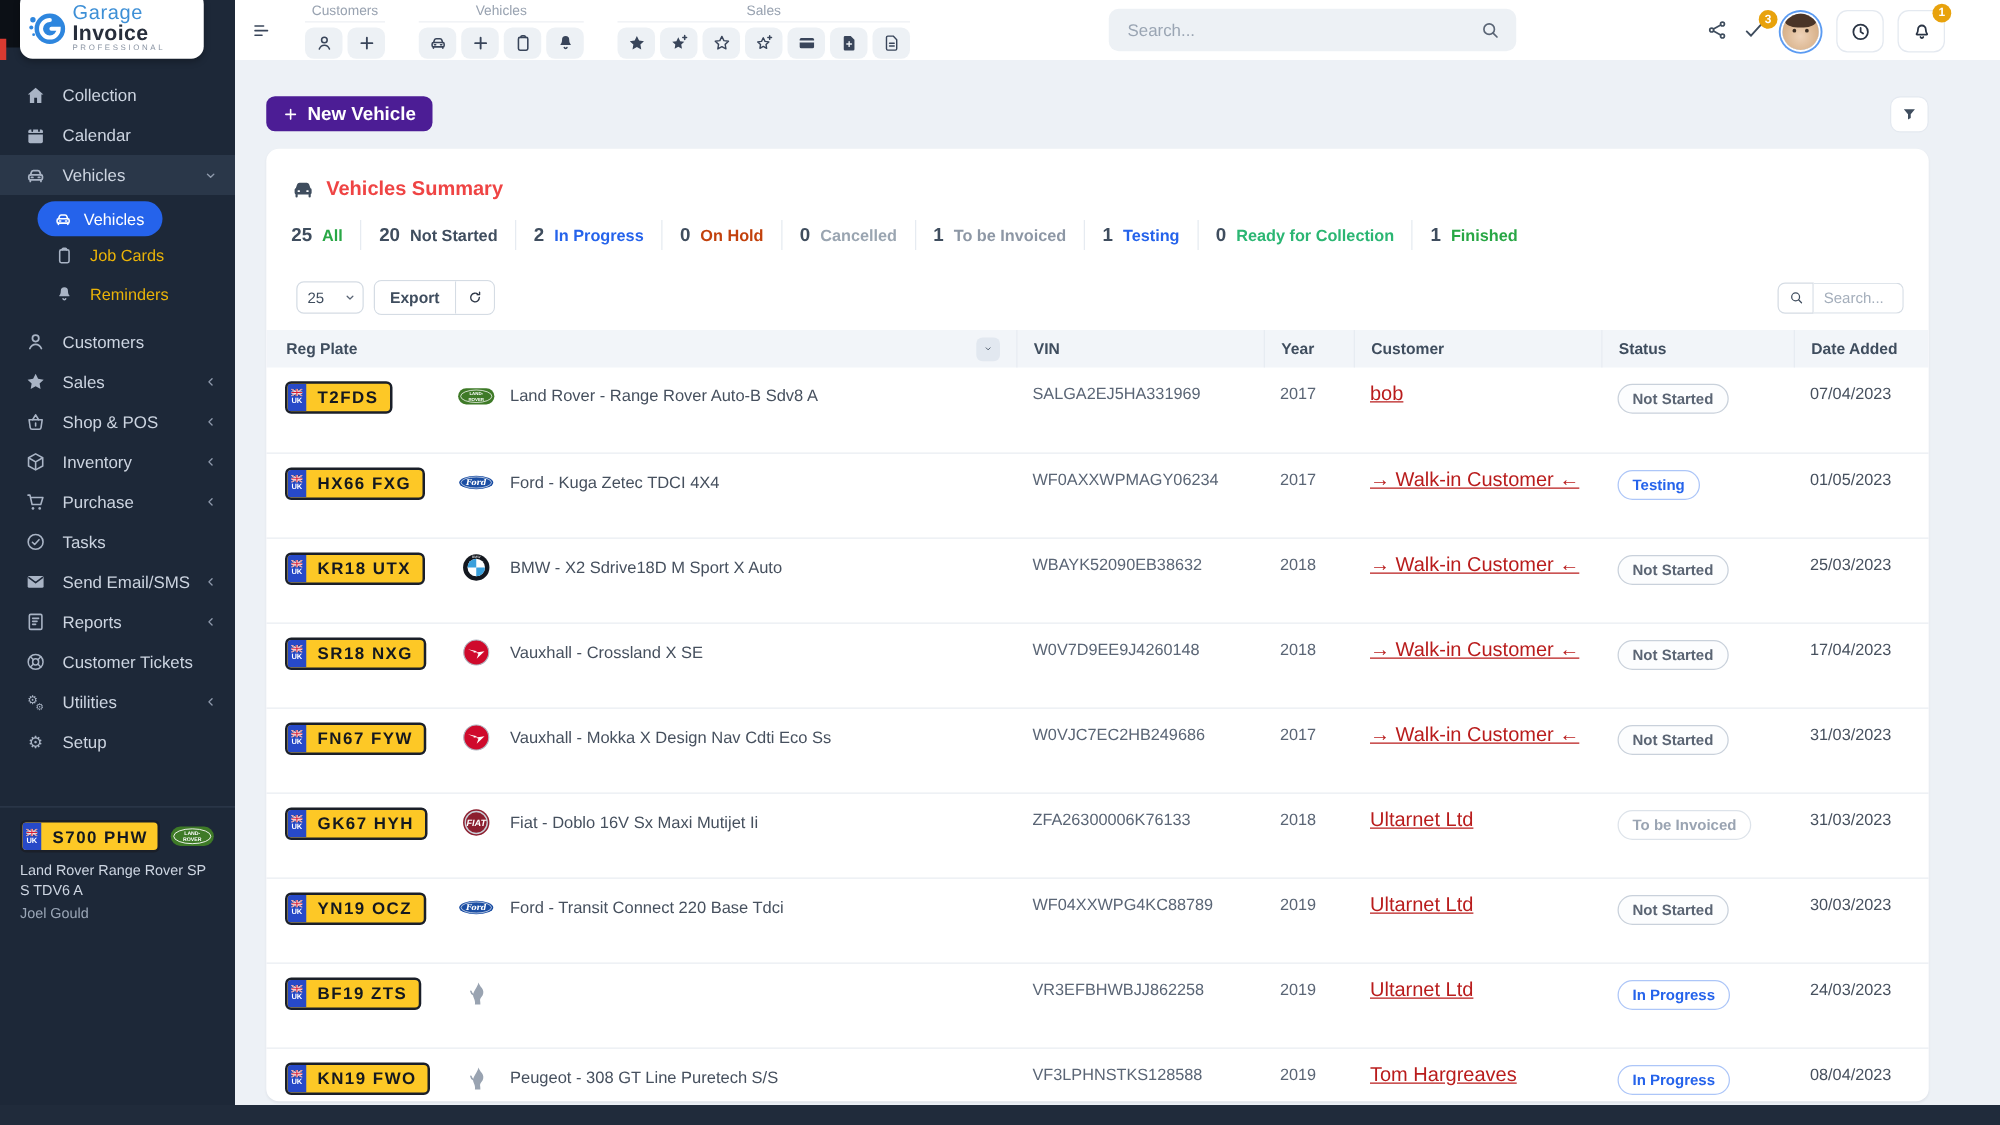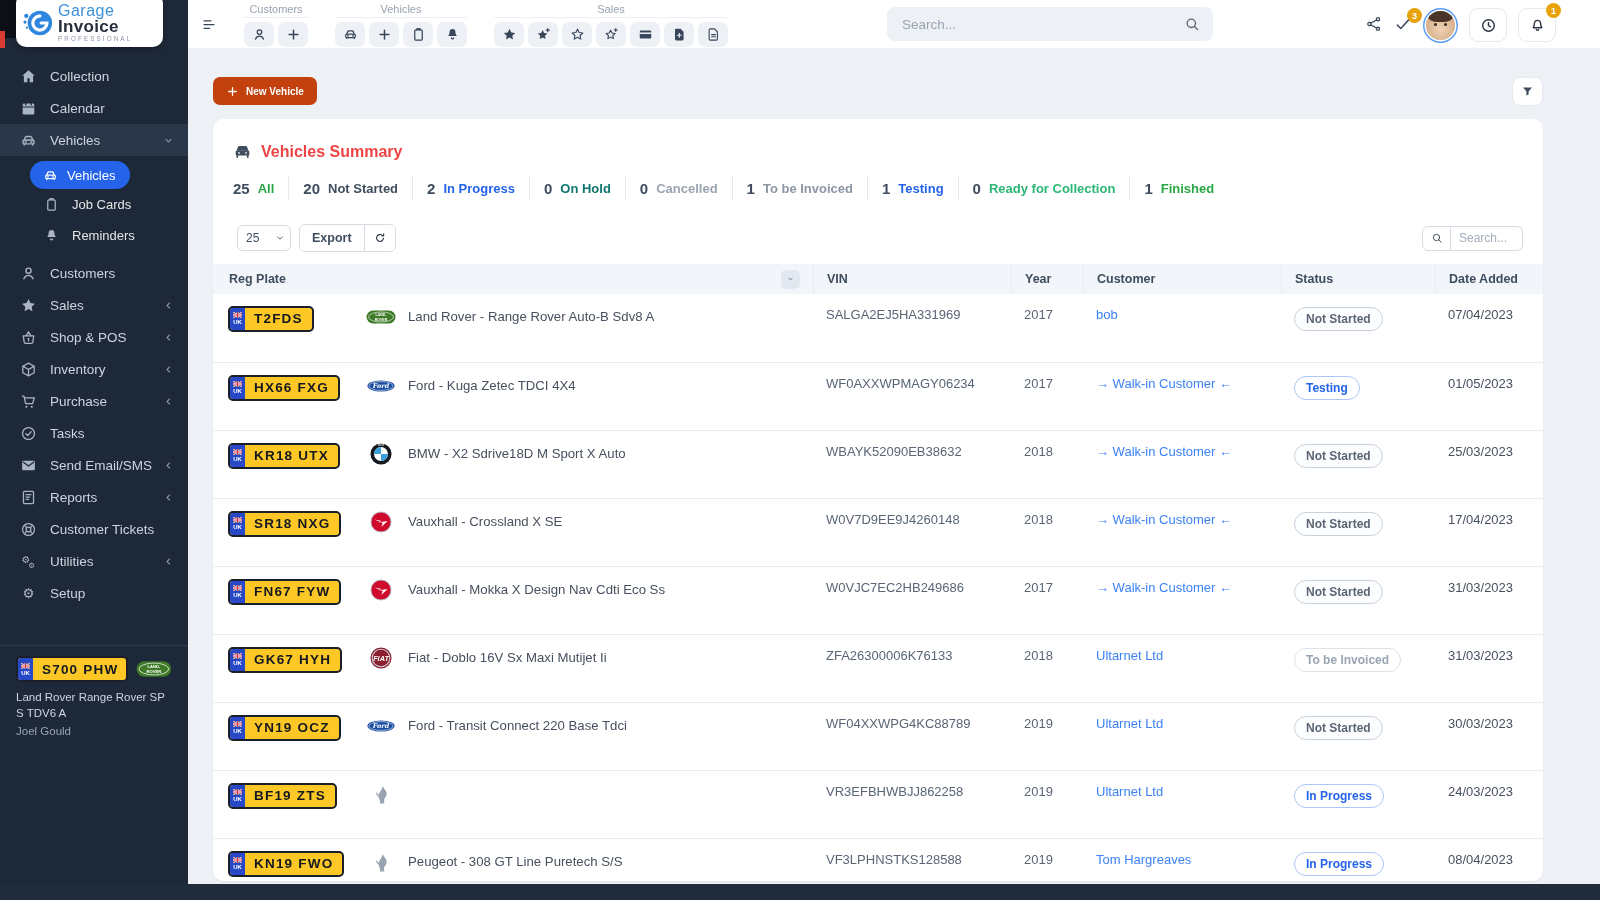--- a/index.html
+++ b/index.html
@@ -24,21 +24,21 @@
   .side-item{display:flex;align-items:center;height:32px;padding:0 14px 0 20px;
     font-size:13.5px;color:#ccd4e0;cursor:pointer;}
   .side-item.active-parent{background:#2a3749;}
   .side-ic{width:17px;height:17px;margin-right:13px;color:#a9b4c5;flex:none;}
   .side-label{white-space:nowrap;}
   .chev{margin-left:auto;width:11px;height:11px;color:#8e99ab;}
   .side-sub{padding:5px 0 6px 30px;}
   .sub-pill{display:inline-flex;align-items:center;height:28px;background:#2563eb;color:#fff;
     border-radius:14px;padding:0 15px 0 13px;font-size:13px;gap:9px;cursor:pointer;}
   .sub-pill .side-ic{width:15px;height:15px;margin-right:0;color:#fff;}
-  .sub-item{display:flex;align-items:center;height:31px;padding-left:14px;color:#e5e5e5;
+  .sub-item{display:flex;align-items:center;height:31px;padding-left:14px;color:#eab308;
     font-size:13px;gap:13px;cursor:pointer;}
   .sub-item .side-ic{width:15px;height:15px;margin-right:0;}
   .side-bottom{position:absolute;left:0;right:0;top:645px;padding:10px 16px 0 16px;border-top:1px solid #2e3a4c;}
   .side-bottom-row{display:flex;align-items:center;gap:8px;}
   .side-veh{font-size:11.5px;color:#cdd5e1;line-height:1.35;margin-top:8px;width:150px;}
   .side-owner{font-size:11.5px;color:#9aa6b6;margin-top:4px;}
   .brand-logo{display:inline-flex;align-items:center;justify-content:center;}
 
   
   .topbar{position:fixed;left:188px;right:0;top:0;height:48px;background:#fff;z-index:4;
@@ -72,22 +72,22 @@
   .avatar::after{content:"";position:absolute;top:12px;left:8px;width:3px;height:3px;border-radius:50%;
     background:#3a2d23;box-shadow:10px 0 0 #3a2d23;}
   .icon-card{position:relative;width:38px;height:34px;background:#fff;border:1px solid #e4e9f0;
     border-radius:9px;display:flex;align-items:center;justify-content:center;color:#2b3545;cursor:pointer;}
   .icon-card .ic{width:17px;height:17px;}
   .icon-card .nbadge{top:-6px;right:-6px;}
 
   
   .main{margin-left:188px;padding-top:48px;}
   .actions-row{display:flex;justify-content:space-between;align-items:flex-start;padding:29px 57px 0 25px;}
-  .btn-new{background:#c2410c;color:#fff;border:none;border-radius:7px;height:28px;padding:0 13px;
-    font-size:10px;font-weight:600;display:flex;align-items:center;gap:7px;cursor:pointer;
+  .btn-new{background:#4c1d95;color:#fff;border:none;border-radius:7px;height:28px;padding:0 13px;
+    font-size:15px;font-weight:600;display:flex;align-items:center;gap:7px;cursor:pointer;
     font-family:"Liberation Sans",sans-serif;}
   .btn-new .ic{width:13px;height:13px;}
   .btn-filter{width:31px;height:29px;background:#fff;border:1px solid #e4e9f0;border-radius:8px;
     color:#3f4d5e;display:flex;align-items:center;justify-content:center;cursor:pointer;}
   .btn-filter .ic{width:13px;height:13px;}
   .card{margin:13px 57px 0 25px;background:#fff;border-radius:10px;height:762px;overflow:hidden;
     box-shadow:0 1px 2px rgba(16,24,40,.06);}
   .card-head{display:flex;align-items:center;gap:9px;padding:23px 20px 0 20px;}
   .card-head .ic{width:19px;height:19px;color:#3f4d5e;}
   .card-title{font-size:16px;font-weight:700;color:#ef4444;}
@@ -132,21 +132,21 @@
   .plate{display:inline-flex;align-items:stretch;border:2px solid #1a1f29;border-radius:5px;overflow:hidden;
     height:26px;background:#fdc826;}
   .plate-tab{width:15px;background:#2749c8;display:flex;flex-direction:column;align-items:center;
     justify-content:center;gap:1px;flex:none;}
   .plate-tab svg{width:9px;height:6px;display:block;}
   .plate-uk{font-size:6px;font-weight:700;color:#fff;line-height:1;}
   .plate-num{display:flex;align-items:center;padding:0 9px;font-weight:700;font-size:13.5px;
     letter-spacing:1.2px;color:#14181f;white-space:nowrap;}
   .veh-logo{width:30px;height:26px;display:flex;align-items:center;justify-content:center;flex:none;margin-right:12px;}
   .veh-name{font-size:13.2px;color:#46505e;line-height:26px;white-space:nowrap;}
-  .cust-link{font-size:13px;color:#3b82f6;font-weight:500;white-space:nowrap;}
+  .cust-link{font-size:16px;color:#b91c1c;font-weight:500;white-space:nowrap;text-decoration:underline;}
   .badge{display:inline-block;padding:4px 11px;border-radius:14px;font-size:12px;font-weight:600;border:1px solid;background:#fff;}
   .badge.gray{color:#5b6574;border-color:#c9d1db;background:#fcfdfe;}
   .badge.blue{color:#2563eb;border-color:#adc6f8;}
   .badge.light{color:#9aa4b2;border-color:#dde3ea;}
   .td-date{color:#46505e;}
   .bottom-strip{position:fixed;left:0;right:0;bottom:0;height:16px;background:#202b3b;z-index:10;}
 </style>
 </head>
 <body>
 
@@ -616,21 +616,21 @@
  <span class="stat">
    <span class="stat-count">20</span>
    <span class="stat-label" style="color:#3f4d5e">Not Started</span>
  </span>
  <span class="stat">
    <span class="stat-count">2</span>
    <span class="stat-label" style="color:#2563eb">In Progress</span>
  </span>
  <span class="stat">
    <span class="stat-count">0</span>
-   <span class="stat-label" style="color:#0f766e">On Hold</span>
+   <span class="stat-label" style="color:#c2410c">On Hold</span>
  </span>
  <span class="stat">
    <span class="stat-count">0</span>
    <span class="stat-label" style="color:#9aa5b1">Cancelled</span>
  </span>
  <span class="stat">
    <span class="stat-count">1</span>
    <span class="stat-label" style="color:#8d97a5">To be Invoiced</span>
  </span>
  <span class="stat">

